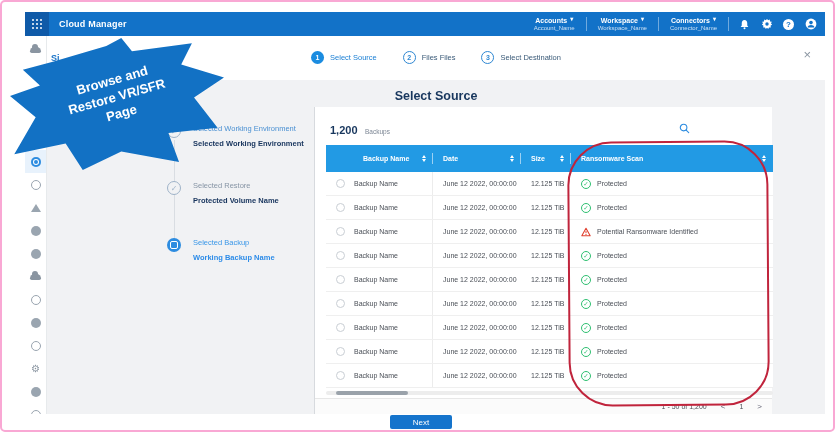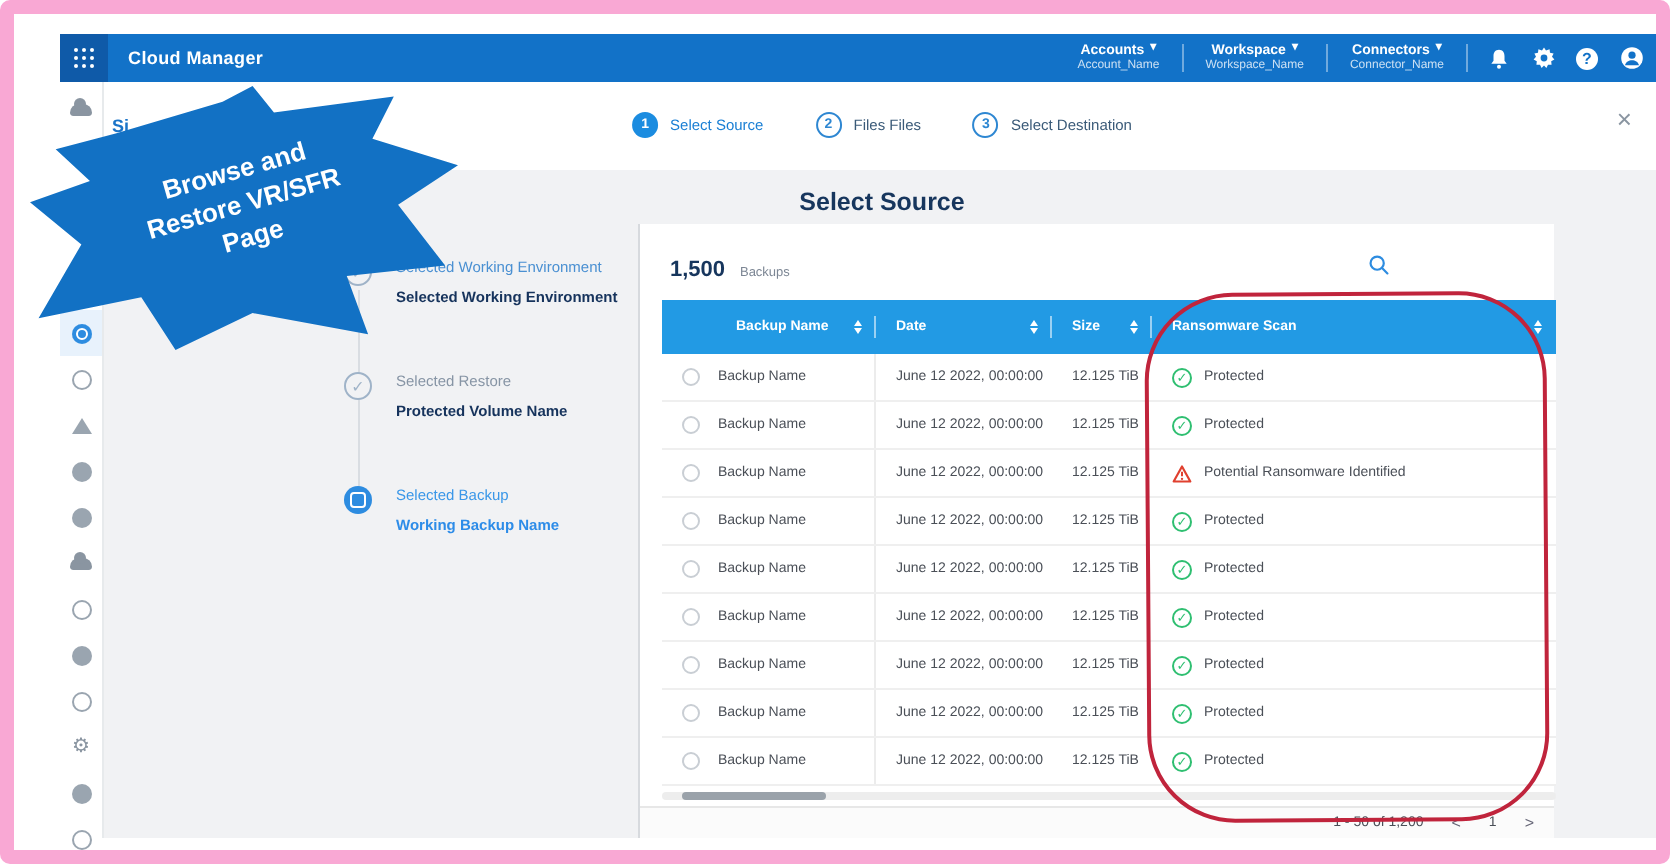--- a/index.html
+++ b/index.html
@@ -1,17 +1,17 @@
 <!DOCTYPE html>
 <html><head>
 <meta charset="utf-8">
 <style>
   * { box-sizing: border-box; margin: 0; padding: 0; }
   html,body { width:835px; height:432px; background:#fff; font-family:"Liberation Sans", sans-serif; overflow:hidden; }
-  .frame { position:relative; width:835px; height:432px; background:#fff; border:7px solid #f9a8d4; border-radius:5px; overflow:hidden; }
+  .frame { position:relative; width:835px; height:432px; background:#fff; border:2px solid #f9a8d4; border-radius:5px; overflow:hidden; }
 
   
   .topbar { position:absolute; left:23px; top:10px; width:800px; height:24px; background:#1272c8; display:flex; align-items:center; }
   .grid-btn { width:24px; height:24px; background:#0f5aa8; display:flex; align-items:center; justify-content:center; flex:0 0 auto; cursor:pointer; }
   .dots { width:2px; height:2px; background:#fff; border-radius:50%;
           box-shadow:4px 0 #fff,8px 0 #fff,0 4px #fff,4px 4px #fff,8px 4px #fff,0 8px #fff,4px 8px #fff,8px 8px #fff; margin:-8px 0 0 -8px; }
   .product { color:#fff; font-size:9px; font-weight:bold; margin-left:10px; letter-spacing:.2px; }
   .tb-right { position:absolute; right:8px; top:0; height:24px; display:flex; align-items:center; gap:9px; }
   .tb-menu { display:flex; flex-direction:column; align-items:center; line-height:1.15; cursor:pointer; padding:0 2px; }
   .tb-menu .lbl { color:#fff; font-size:7px; font-weight:bold; display:flex; align-items:center; gap:3px; }
@@ -269,21 +269,21 @@
       </div>
       <div class="cl-item i2" style="top:114px" data-state="current">
         <span class="ic"></span>
         <div class="cl-label">Selected Backup</div>
         <div class="cl-value">Working Backup Name</div>
       </div>
     </div>
 
     <div class="card">
       <div class="card-title">
-        <span class="count">1,500</span>
+        <span class="count">1,200</span>
         <span class="count-unit">Backups</span>
         <span class="search-btn">
           <svg width="11" height="11" viewBox="0 0 12 12">
               <circle cx="5" cy="5" r="3.6" fill="none" stroke="#2d8ce0" stroke-width="1.2"></circle>
               <line x1="7.8" y1="7.8" x2="10.6" y2="10.6" stroke="#2d8ce0" stroke-width="1.2" stroke-linecap="round"></line>
             </svg>
         </span>
       </div>
 
       <div class="thead">
@@ -461,20 +461,23 @@
 
       <div class="pager">
         <span>1 - 50 of 1,200</span>
         <span class="pg-btn">&lt;</span>
         <span class="pg-num">1</span>
         <span class="pg-btn">&gt;</span>
       </div>
     </div>
   </div>
 
+  <div class="footer-strip">
+    <button class="next-btn">Next</button>
+  </div>
 
   <div class="annotation"></div>
 
   <div class="badge">
     <div class="badge-text">
       <div>Browse and</div>
       <div>Restore VR/SFR</div>
       <div>Page</div>
     </div>
   </div>

